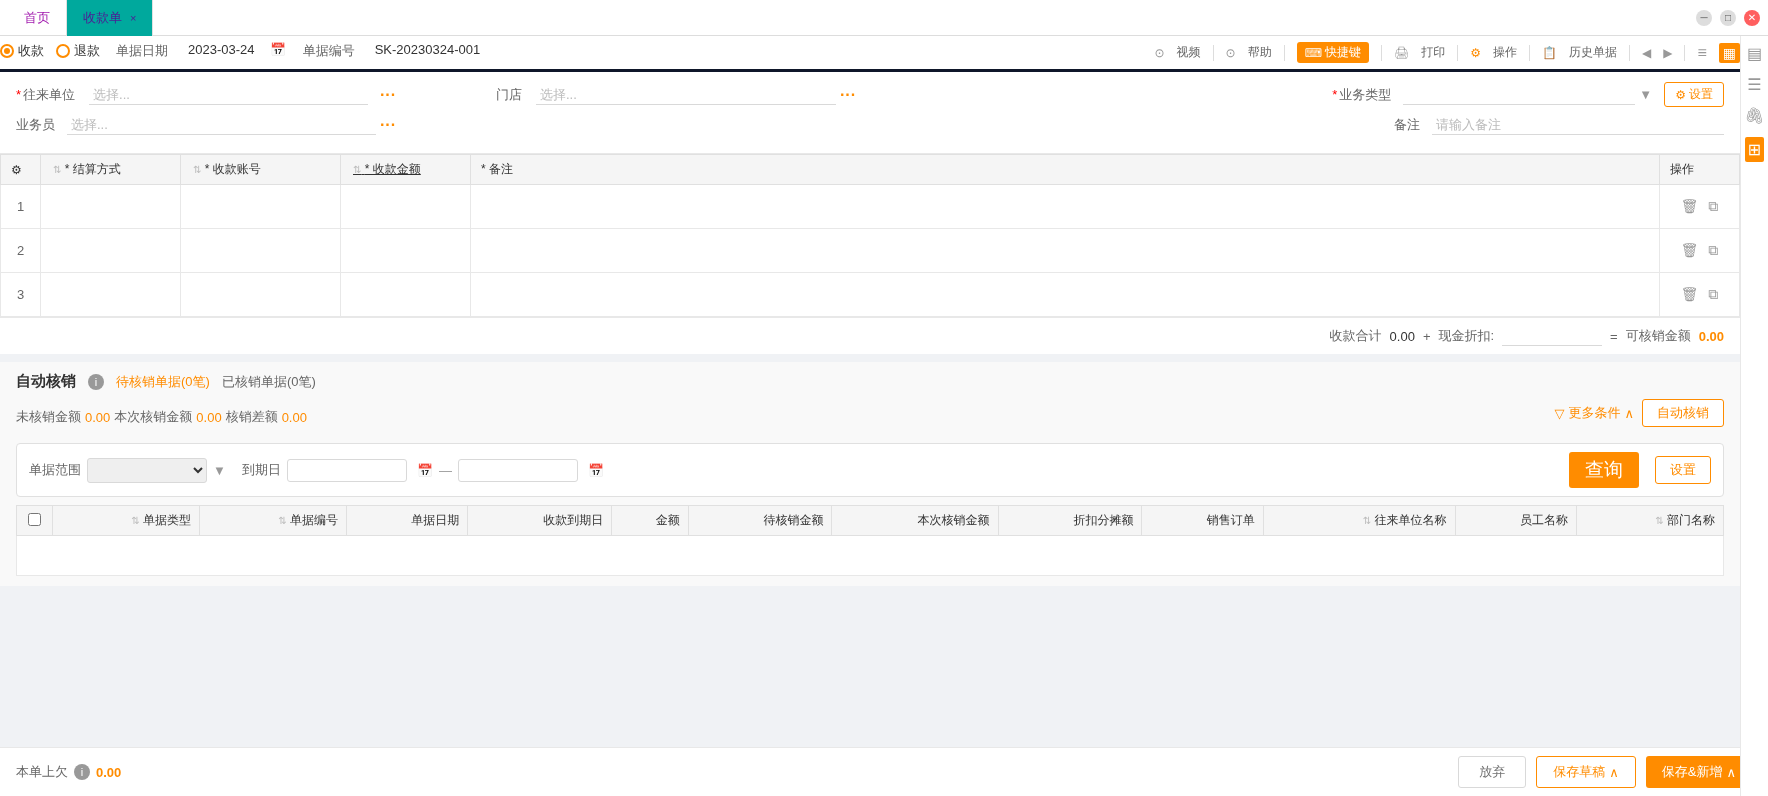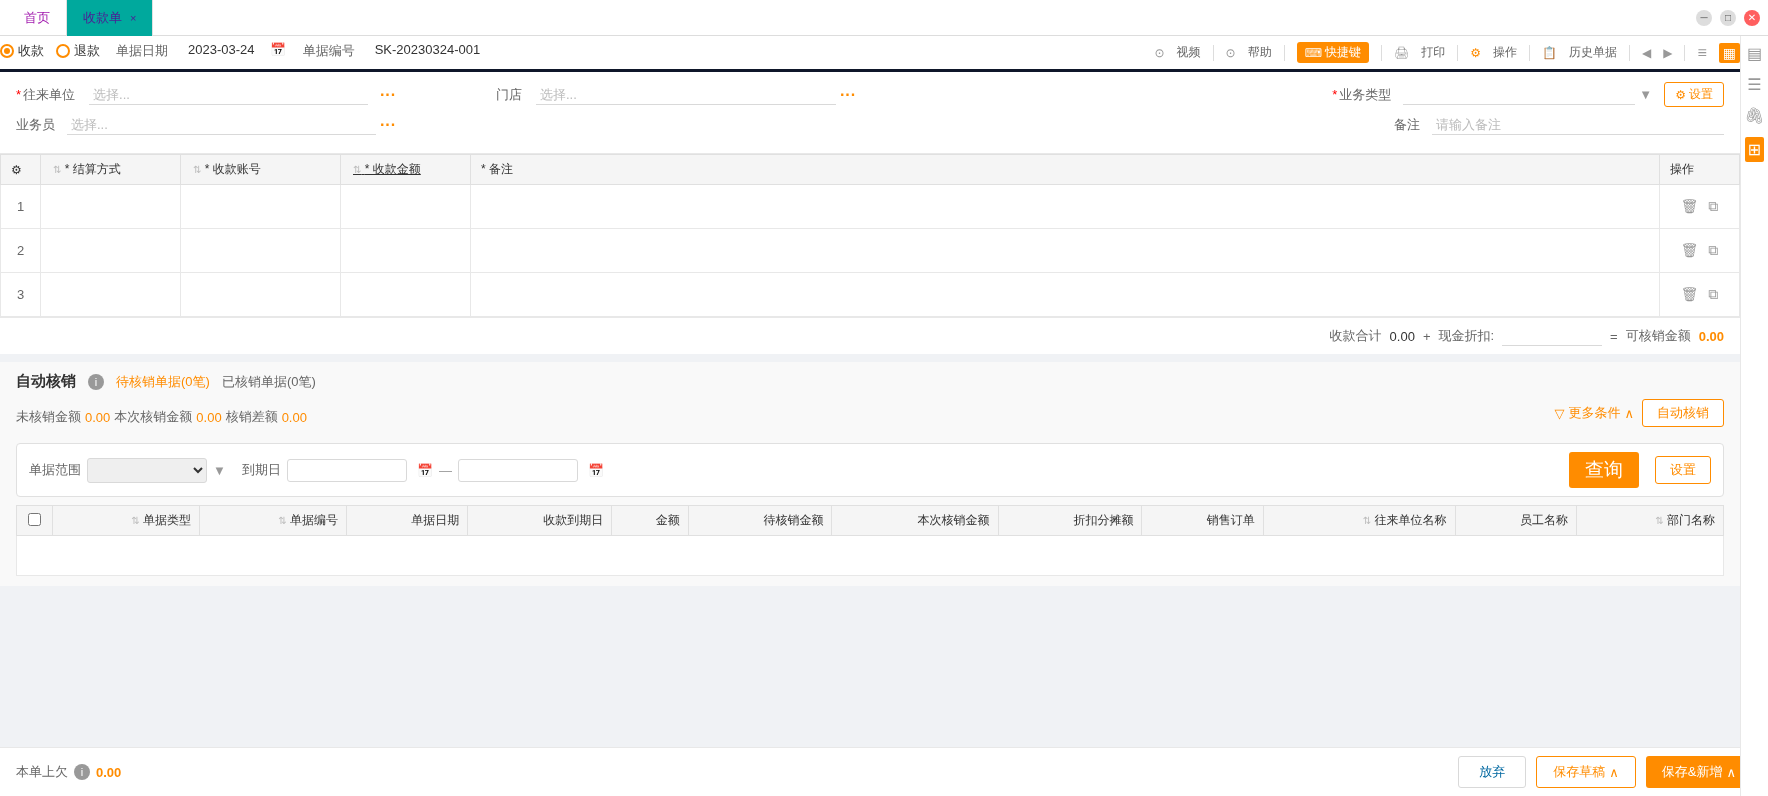--- a/index.html
+++ b/index.html
@@ -146,21 +146,21 @@
 
     
     .footer-bar {
       display: flex; align-items: center; background: #fff; padding: 8px 16px;
       border-top: 1px solid #e8e8e8; position: fixed; bottom: 0; left: 0; right: 0;
     }
     .footer-left { display: flex; align-items: center; gap: 6px; color: #666; font-size: 13px; }
     .footer-value { color: #ff8c00; font-weight: bold; }
     .footer-right { margin-left: auto; display: flex; gap: 10px; }
     .btn-abandon {
-      border: 1px solid #d9d9d9; background: #fff; color: #0369a1;
+      border: 1px solid #d9d9d9; background: #fff; color: #737373;
       padding: 6px 20px; border-radius: 3px; cursor: pointer; font-size: 13px;
     }
     .btn-save-draft {
       border: 1px solid #ff8c00; background: #fff; color: #ff8c00;
       padding: 6px 16px; border-radius: 3px; cursor: pointer; font-size: 13px;
       display: flex; align-items: center; gap: 4px;
     }
     .btn-save-new {
       background: #ff8c00; color: #fff; border: none;
       padding: 6px 16px; border-radius: 3px; cursor: pointer; font-size: 13px;

